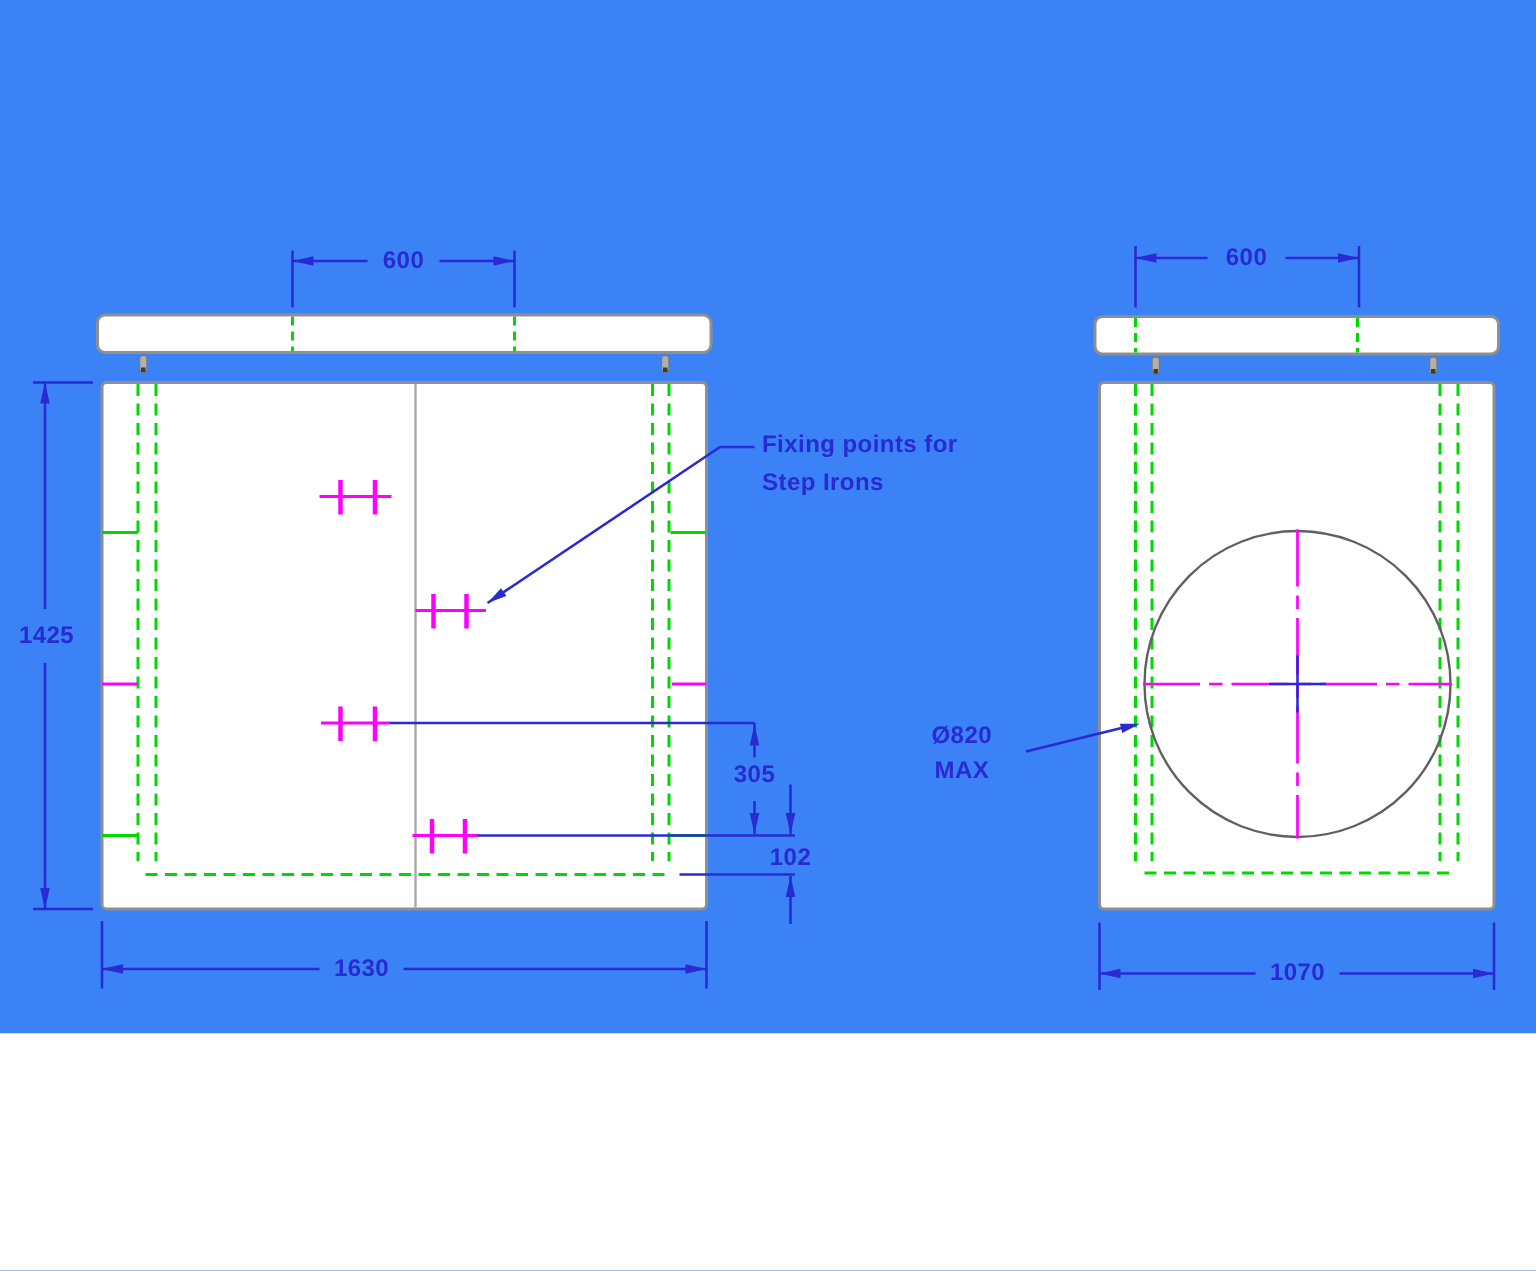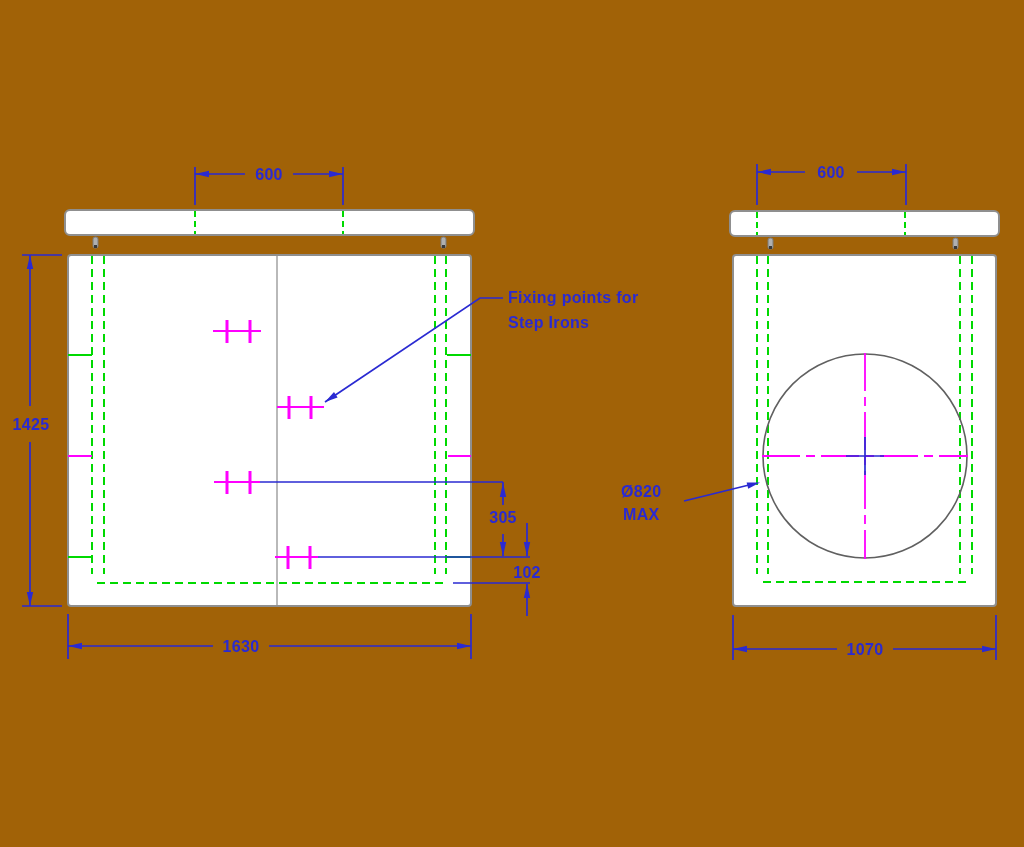--- a/index.html
+++ b/index.html
@@ -1,17 +1,17 @@
 <!DOCTYPE html>
 <html style="--c-dimension: #2a2ad2; --c-hidden: #00d900; --c-marker: #ff00ff; --c-outline: #8f8f8f; --c-circleline: #606060; --c-divider: #a8a8a8;"><head>
 <meta charset="utf-8">
 <title></title>
 <style>
   html,body{margin:0;padding:0;background:#ffffff;}
-  .canvas{position:relative;width:1024px;height:847px;background:#a16207;overflow:hidden;}
+  .canvas{position:relative;width:1024px;height:689px;background:#3b82f6;overflow:hidden;}
   svg{display:block;}
   .outline{stroke:var(--c-outline,#8f8f8f);stroke-width:2;fill:#ffffff;}
   .outline-thin{stroke:var(--c-divider,#a8a8a8);stroke-width:1.6;fill:none;}
   .circle-edge{stroke:var(--c-circleline,#606060);stroke-width:1.6;fill:none;}
   .hid{stroke:var(--c-hidden,#00d900);stroke-width:2;fill:none;}
   .hid-dash-short{stroke-dasharray:6 4;}
   .hid-dash{stroke-dasharray:8 5;}
   .mark{stroke:var(--c-marker,#ff00ff);fill:none;}
   .mark-line{stroke-width:2;}
   .mark-bar{stroke-width:3;}

